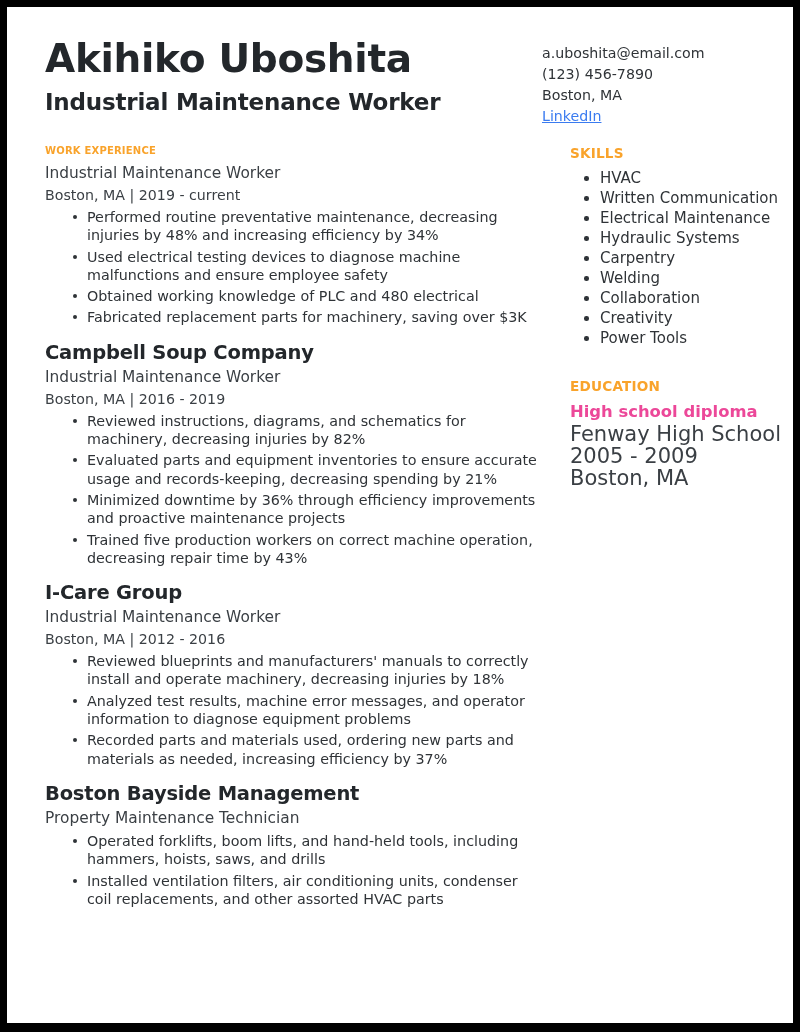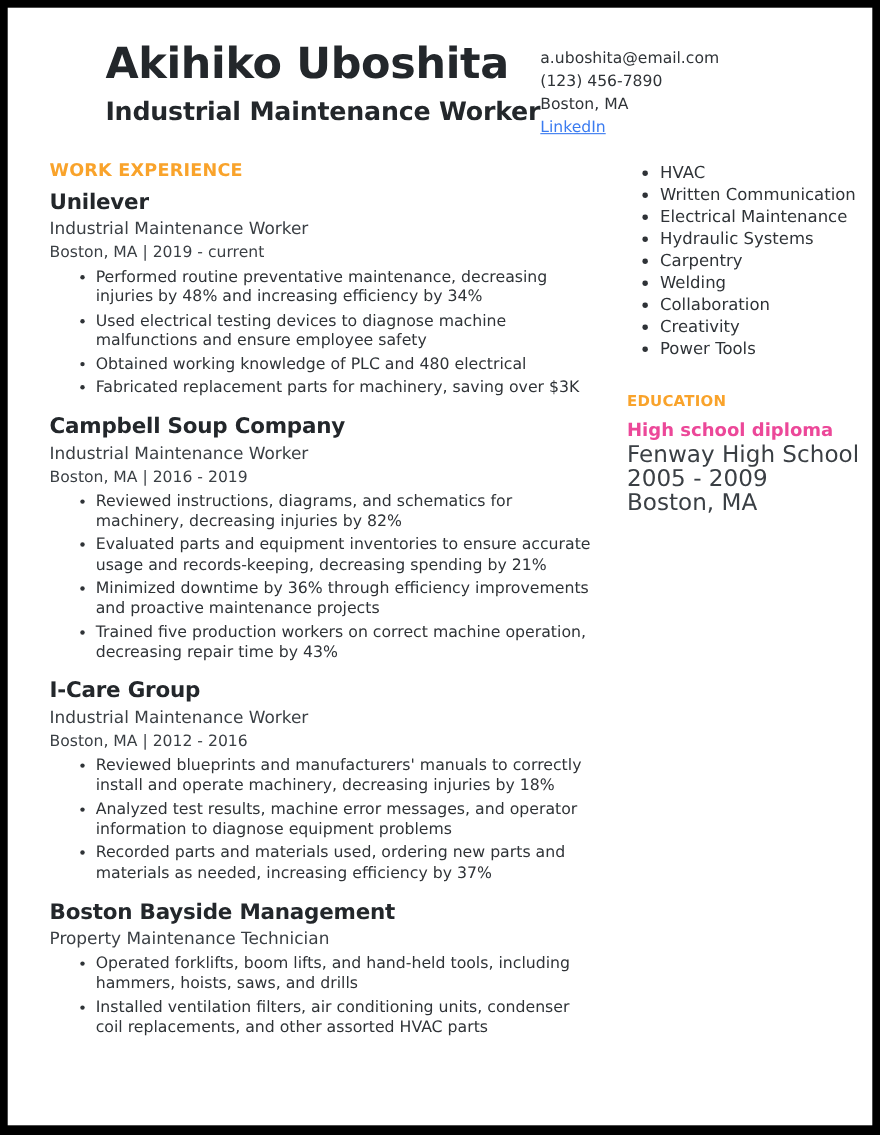--- a/index.html
+++ b/index.html
@@ -26,21 +26,21 @@
     height: 1016px;
     background: #ffffff;
     position: relative;
     padding: 26px 26px 0 38px;
     overflow: hidden;
   }
 
   .header {
     display: flex;
     align-items: flex-start;
-    justify-content: center;
+    justify-content: space-between;
   }
   .header-left { flex: 0 0 auto; padding-top: 4px; }
   .name {
     font-family: "DejaVu Sans", sans-serif;
     font-size: 39px;
     line-height: 44px;
     font-weight: bold;
     color: #23272b;
     letter-spacing: -0.3px;
     margin: 0;
@@ -71,21 +71,21 @@
   .columns {
     display: flex;
     align-items: flex-start;
     margin-top: 18px;
   }
   .col-main { width: 498px; flex: 0 0 auto; }
   .col-side { width: 228px; flex: 0 0 auto; margin-left: 27px; }
 
   .section-heading {
     font-family: "DejaVu Sans", sans-serif;
-    font-size: 16px;
+    font-size: 10px;
     font-weight: bold;
     letter-spacing: 0.2px;
     color: #f9a32b;
     text-transform: uppercase;
     margin: 0 0 7px 0;
   }
   .col-side .section-heading { font-size: 13.6px; }
 
   .job { margin-bottom: 13px; }
   .job-company {
@@ -188,21 +188,20 @@
         <div><a class="link" href="#">LinkedIn</a></div>
       </div>
     </div>
 
     <div class="columns">
 
       <div class="col-main">
         <div class="section-heading">WORK EXPERIENCE</div>
 
         <div class="job">
-          <div class="job-company">Unilever</div>
           <div class="job-role">Industrial Maintenance Worker</div>
           <div class="job-meta">Boston, MA  |  2019 - current</div>
           <ul class="bullets">
             <li>Performed routine preventative maintenance, decreasing injuries by 48% and increasing efficiency by 34%</li>
             <li>Used electrical testing devices to diagnose machine malfunctions and ensure employee safety</li>
             <li>Obtained working knowledge of PLC and 480 electrical</li>
             <li>Fabricated replacement parts for machinery, saving over $3K</li>
           </ul>
         </div>
 
@@ -233,20 +232,21 @@
           <div class="job-company">Boston Bayside Management</div>
           <div class="job-role">Property Maintenance Technician</div>
           <ul class="bullets">
             <li>Operated forklifts, boom lifts, and hand-held tools, including hammers, hoists, saws, and drills</li>
             <li>Installed ventilation filters, air conditioning units, condenser coil replacements, and other assorted HVAC parts</li>
           </ul>
         </div>
       </div>
 
       <div class="col-side">
+        <div class="section-heading">SKILLS</div>
         <ul class="skills">
           <li>HVAC</li>
           <li>Written Communication</li>
           <li>Electrical Maintenance</li>
           <li>Hydraulic Systems</li>
           <li>Carpentry</li>
           <li>Welding</li>
           <li>Collaboration</li>
           <li>Creativity</li>
           <li>Power Tools</li>

